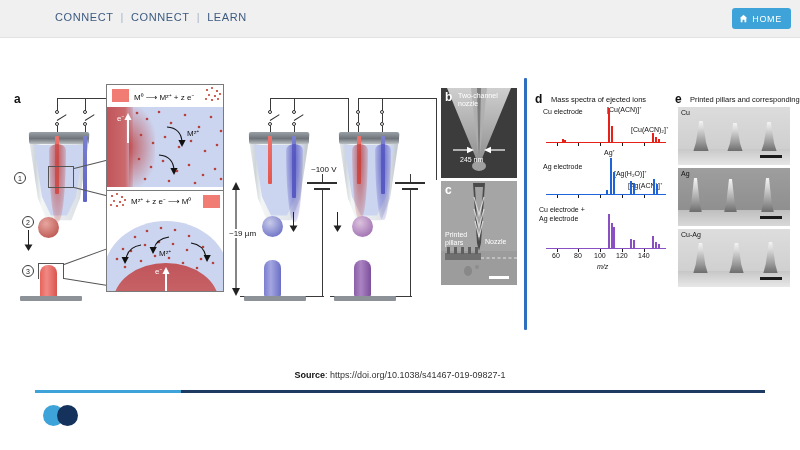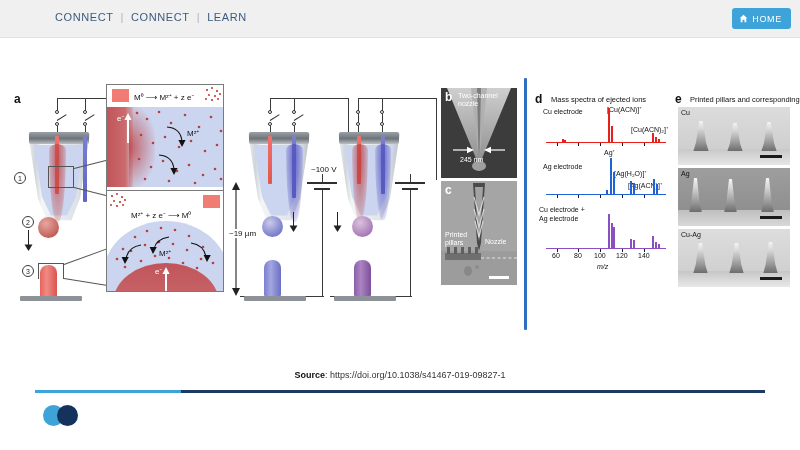--- a/index.html
+++ b/index.html
@@ -293,21 +293,21 @@
           </g>
         </svg>
       </div>
 
       <div class="inset-box" style="left:106px; top:130px; width:118px; height:102px;">
         <div style="position:absolute; left:0; top:22px; width:118px; height:80px; background:#fff;"></div>
         <div style="position:absolute; left:-4px; top:30px; width:126px; height:110px; border-radius:50%; background:#ccd5f0;"></div>
         <div style="position:absolute; left:6px; top:72px; width:106px; height:80px; border-radius:50% 50% 0 0;
              background:linear-gradient(180deg,#c0555a,#d0797c);"></div>
         <div class="swatch" style="left:96px; top:4px;"></div>
-        <div class="fig-txt" style="left:24px; top:18px; font-size:8px;">Mᶻ⁺ + z e⁻ ⟶ M⁰</div>
+        <div class="fig-txt" style="left:24px; top:4px; font-size:8px;">Mᶻ⁺ + z e⁻ ⟶ M⁰</div>
         <svg style="position:absolute; left:2px; top:1px;" width="20" height="18">
           <g fill="#c0392b">
             <circle cx="3" cy="4" r="1.1"></circle>
               <circle cx="8" cy="2" r="1"></circle>
               <circle cx="13" cy="5" r="1.1"></circle>
             <circle cx="5" cy="9" r="1"></circle>
               <circle cx="11" cy="10" r="1.1"></circle>
               <circle cx="16" cy="8" r="1"></circle>
             <circle cx="2" cy="13" r="1"></circle>
               <circle cx="8" cy="14" r="1.1"></circle>

